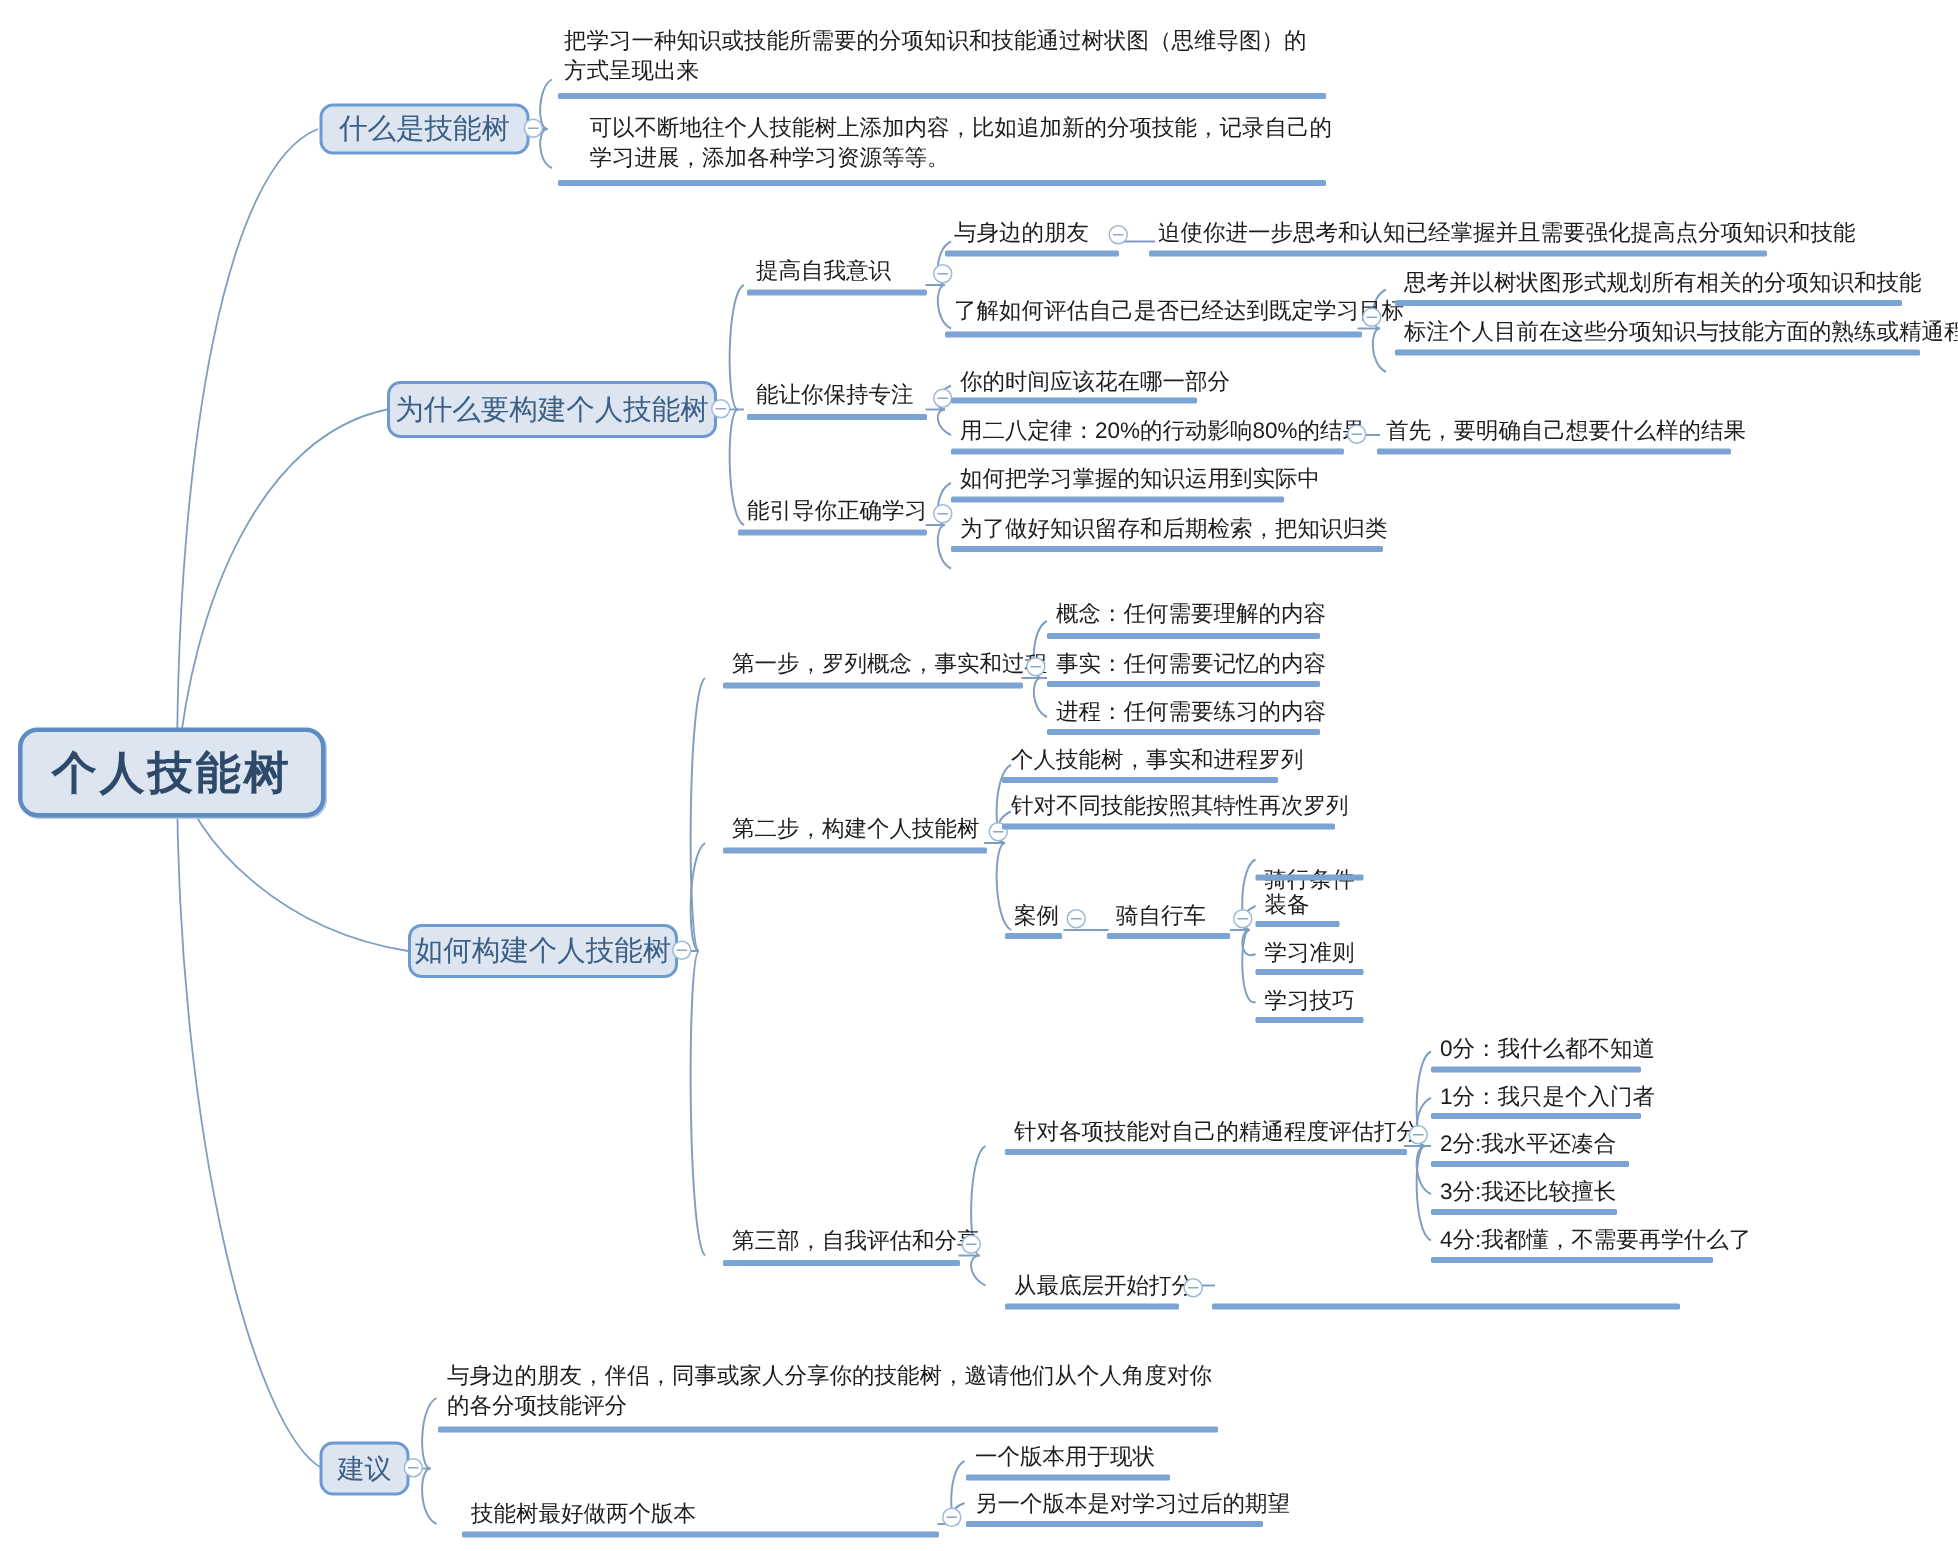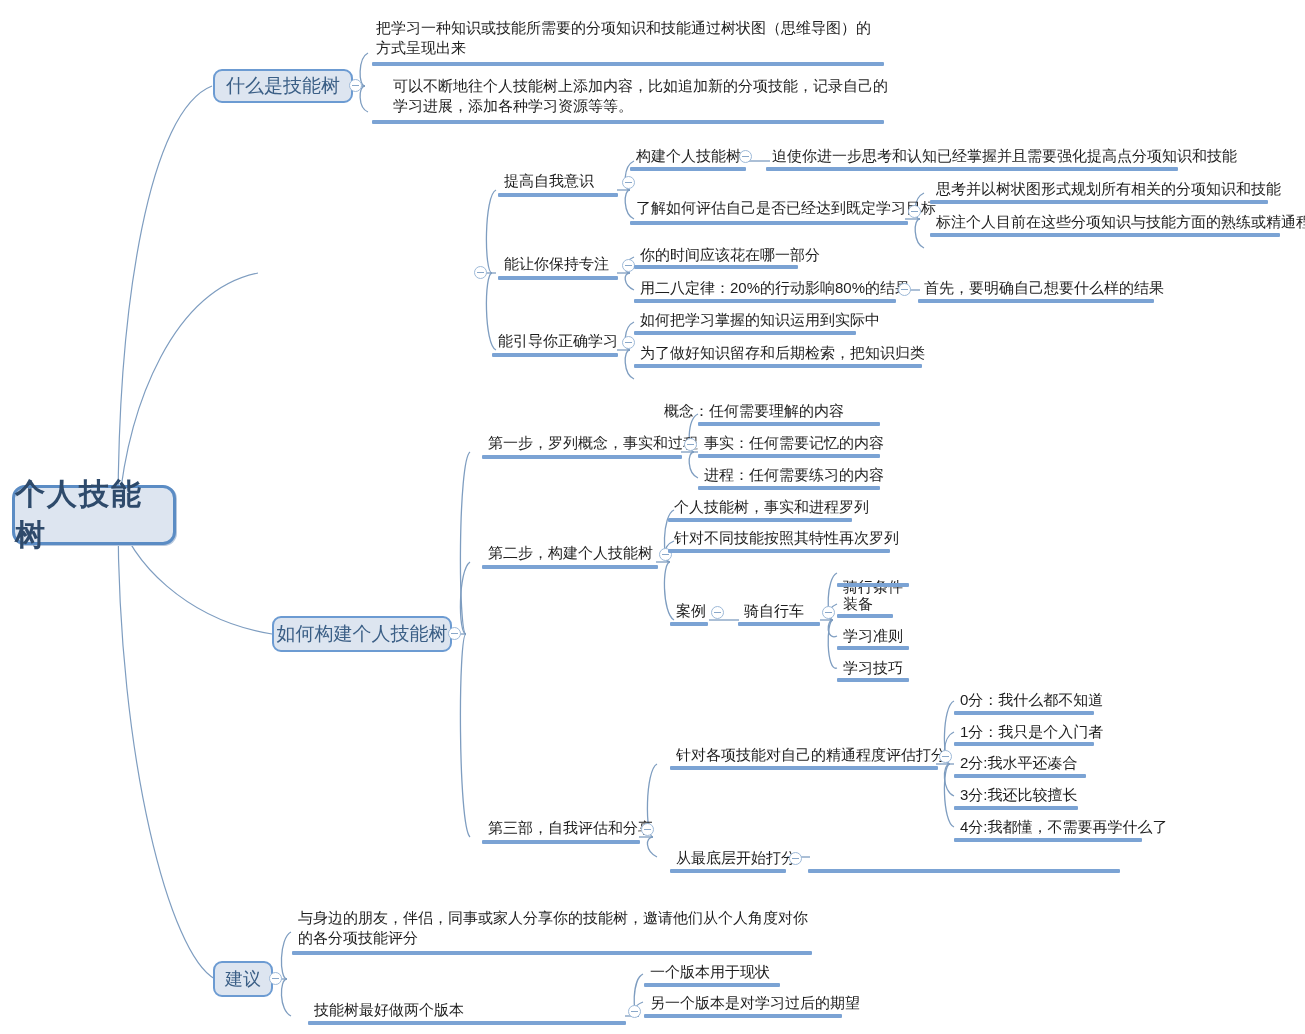--- a/index.html
+++ b/index.html
@@ -176,49 +176,52 @@
       <path d="M273,979 L287,979"></path>
       <path d="M287,979 C279,979 279,938 291,932"></path>
       <path d="M287,979 C279,979 279,1011 291,1016"></path>
 
       <path d="M625,1016 L639,1016"></path>
       <path d="M639,1016 C632,1016 632,979 643,974"></path>
       <path d="M639,1016 C632,1016 632,1006 643,1002"></path>
     </g>
   </svg>
 
-  <div class="root-node" style="left:12px;top:485px;width:164px;height:60px;">
+  <div class="root-node" style="left:12px;top:485px;width:205px;height:60px;">
     <span>个人技能树</span>
   </div>
 
   <div class="box-node" style="left:213px;top:69px;width:140px;height:34px;text-align:center;">
     <span>什么是技能树</span>
   </div>
   <div class="toggle" style="left:349px;top:79px;"></div>
 
   <div class="txt-node wrap" style="left:372px;top:18px;width:512px;">
     <span class="lbl">把学习一种知识或技能所需要的分项知识和技能通过树状图（思维导图）的方式呈现出来</span>
   </div>
   <div class="underline" style="left:372px;top:62px;width:512px;"></div>
 
   <div class="txt-node wrap" style="left:372px;top:76px;width:512px;margin-left:17px;">
     <span class="lbl">可以不断地往个人技能树上添加内容，比如追加新的分项技能，记录自己的学习进展，添加各种学习资源等等。</span>
   </div>
   <div class="underline" style="left:372px;top:120px;width:512px;"></div>
 
+  <div class="box-node" style="left:258px;top:254px;width:220px;height:38px;">
+    <span>为什么要构建个人技能树</span>
+  </div>
   <div class="toggle" style="left:474px;top:266px;"></div>
 
   <div class="txt-node" style="left:500px;top:171px;">
     <span class="lbl">提高自我意识</span>
   </div>
   <div class="underline" style="left:498px;top:193px;width:120px;"></div>
   <div class="toggle" style="left:622px;top:176px;"></div>
 
   <div class="txt-node" style="left:632px;top:146px;">
-    <span class="lbl">构建个人技能树</span>
+    <span class="lbl">与身边的朋友</span>
   </div>
   <div class="underline" style="left:630px;top:167px;width:116px;"></div>
   <div class="toggle" style="left:739px;top:150px;"></div>
 
   <div class="txt-node" style="left:768px;top:146px;">
     <span class="lbl">迫使你进一步思考和认知已经掌握并且需要强化提高点分项知识和技能</span>
   </div>
   <div class="underline" style="left:766px;top:167px;width:412px;"></div>
 
   <div class="txt-node" style="left:632px;top:198px;">
@@ -279,21 +282,21 @@
     <span>如何构建个人技能树</span>
   </div>
   <div class="toggle" style="left:448px;top:627px;"></div>
 
   <div class="txt-node" style="left:484px;top:433px;">
     <span class="lbl">第一步，罗列概念，事实和过程</span>
   </div>
   <div class="underline" style="left:482px;top:455px;width:200px;"></div>
   <div class="toggle" style="left:684px;top:438px;"></div>
 
-  <div class="txt-node" style="left:660px;top:401px;">
+  <div class="txt-node" style="left:700px;top:401px;font-family:Liberation Mono, monospace;">
     <span class="lbl">概念：任何需要理解的内容</span>
   </div>
   <div class="underline" style="left:698px;top:422px;width:182px;"></div>
 
   <div class="txt-node" style="left:700px;top:433px;">
     <span class="lbl">事实：任何需要记忆的内容</span>
   </div>
   <div class="underline" style="left:698px;top:454px;width:182px;"></div>
 
   <div class="txt-node" style="left:700px;top:465px;">

